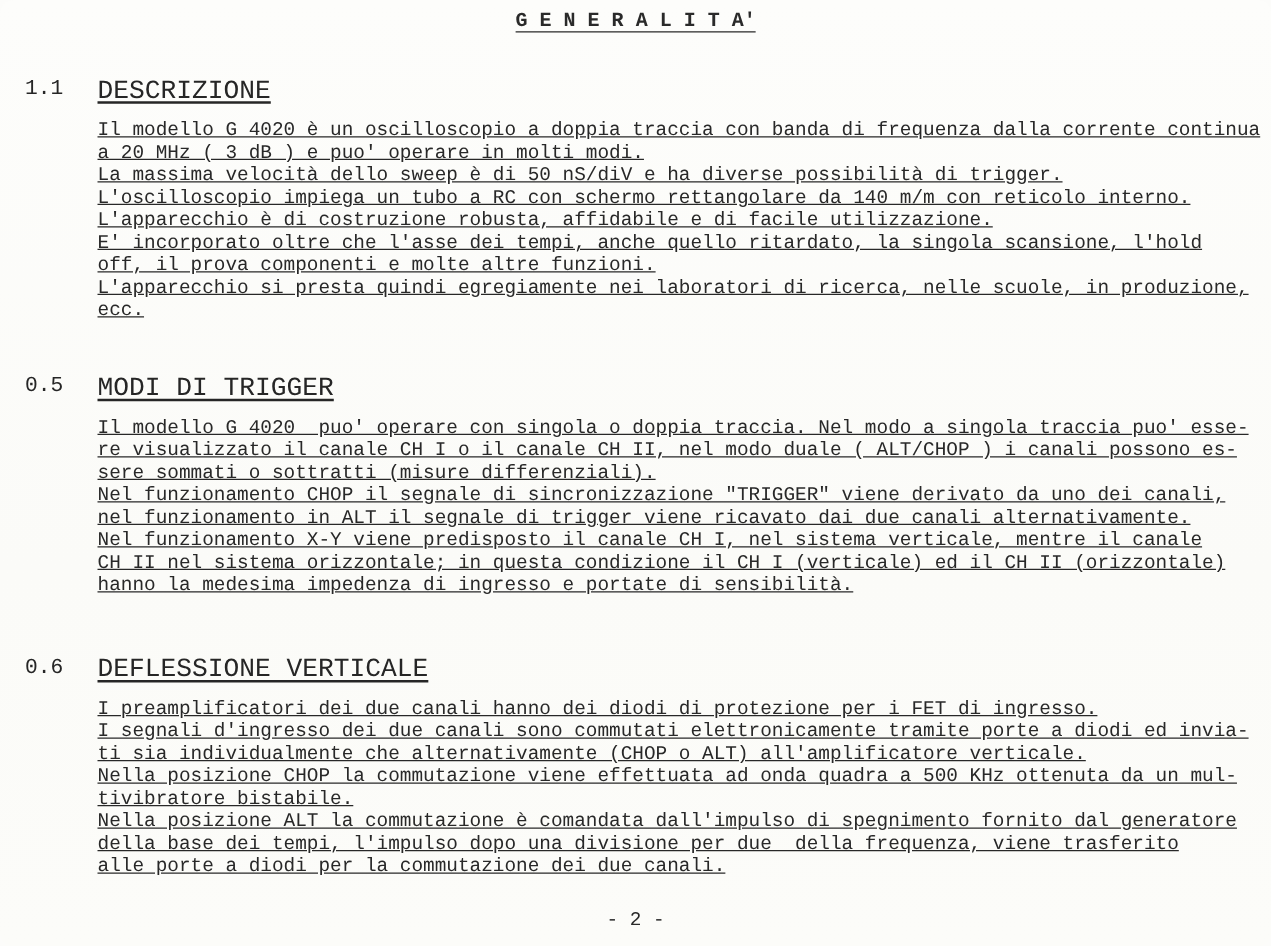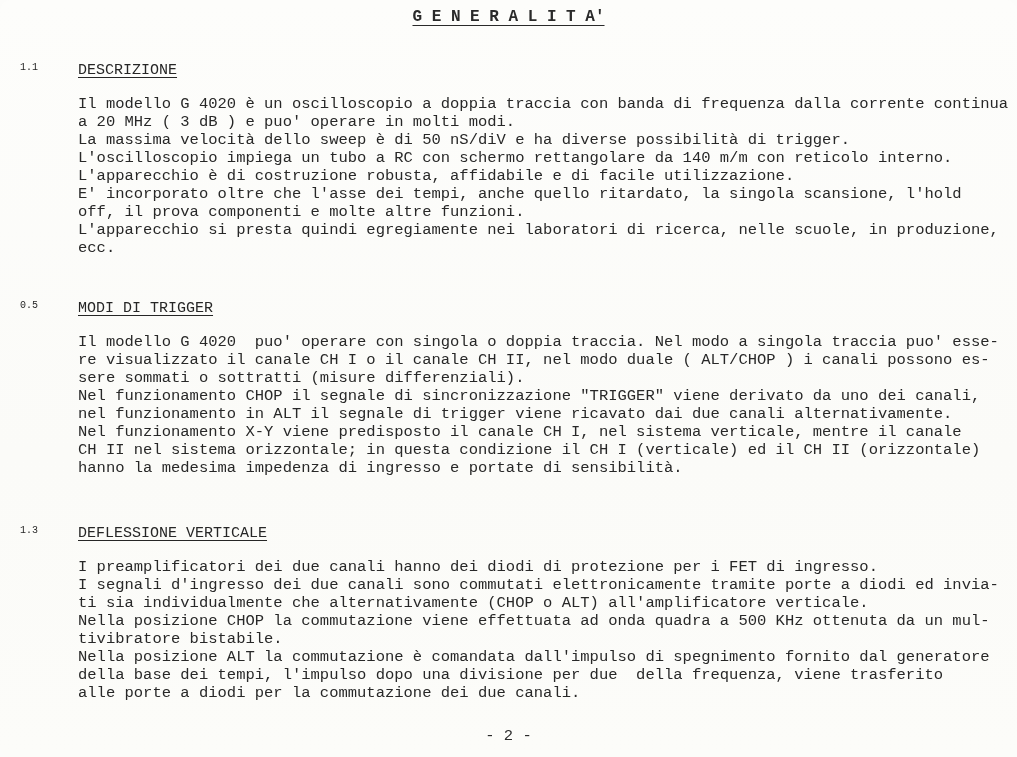--- a/index.html
+++ b/index.html
@@ -27,40 +27,41 @@
     text-underline-offset: 4px;
     white-space: pre;
   }
   .section { position: absolute; left: 0; width: 1017px; }
   .sec-1 { top: 62px; }
   .sec-2 { top: 300px; }
   .sec-3 { top: 525px; }
   .sec-num {
     position: absolute;
     left: 20px; top: 0;
-    font-size: 10px;
+    font-size: 17px;
     color: #262626;
     white-space: pre;
   }
   .sec-head {
     position: absolute;
     left: 78px; top: 0;
-    font-size: 15px;
+    font-size: 21px;
     color: #262626;
     text-decoration: underline;
     text-underline-offset: 3px;
     white-space: pre;
   }
   .sec-body {
     position: absolute;
     left: 78px; top: 33px;
     font-size: 15.5px;
     line-height: 18px;
     color: #282828;
     white-space: pre;
+    text-decoration: underline;
   }
   .page-footer {
     position: absolute;
     bottom: 12px; left: 0; right: 0;
     text-align: center;
     font-size: 15.5px;
     color: #2a2a2a;
     white-space: pre;
   }
 </style>
@@ -92,21 +93,21 @@
 re visualizzato il canale CH I o il canale CH II, nel modo duale ( ALT/CHOP ) i canali possono es-
 sere sommati o sottratti (misure differenziali).
 Nel funzionamento CHOP il segnale di sincronizzazione "TRIGGER" viene derivato da uno dei canali,
 nel funzionamento in ALT il segnale di trigger viene ricavato dai due canali alternativamente.
 Nel funzionamento X-Y viene predisposto il canale CH I, nel sistema verticale, mentre il canale
 CH II nel sistema orizzontale; in questa condizione il CH I (verticale) ed il CH II (orizzontale)
 hanno la medesima impedenza di ingresso e portate di sensibilità.</div>
   </div>
 
   <div class="section sec-3">
-    <div class="sec-num">1.3</div>
+    <div class="sec-num">0.6</div>
     <div class="sec-head">DEFLESSIONE VERTICALE</div>
     <div class="sec-body">I preamplificatori dei due canali hanno dei diodi di protezione per i FET di ingresso.
 I segnali d'ingresso dei due canali sono commutati elettronicamente tramite porte a diodi ed invia-
 ti sia individualmente che alternativamente (CHOP o ALT) all'amplificatore verticale.
 Nella posizione CHOP la commutazione viene effettuata ad onda quadra a 500 KHz ottenuta da un mul-
 tivibratore bistabile.
 Nella posizione ALT la commutazione è comandata dall'impulso di spegnimento fornito dal generatore
 della base dei tempi, l'impulso dopo una divisione per due  della frequenza, viene trasferito
 alle porte a diodi per la commutazione dei due canali.</div>
   </div>

